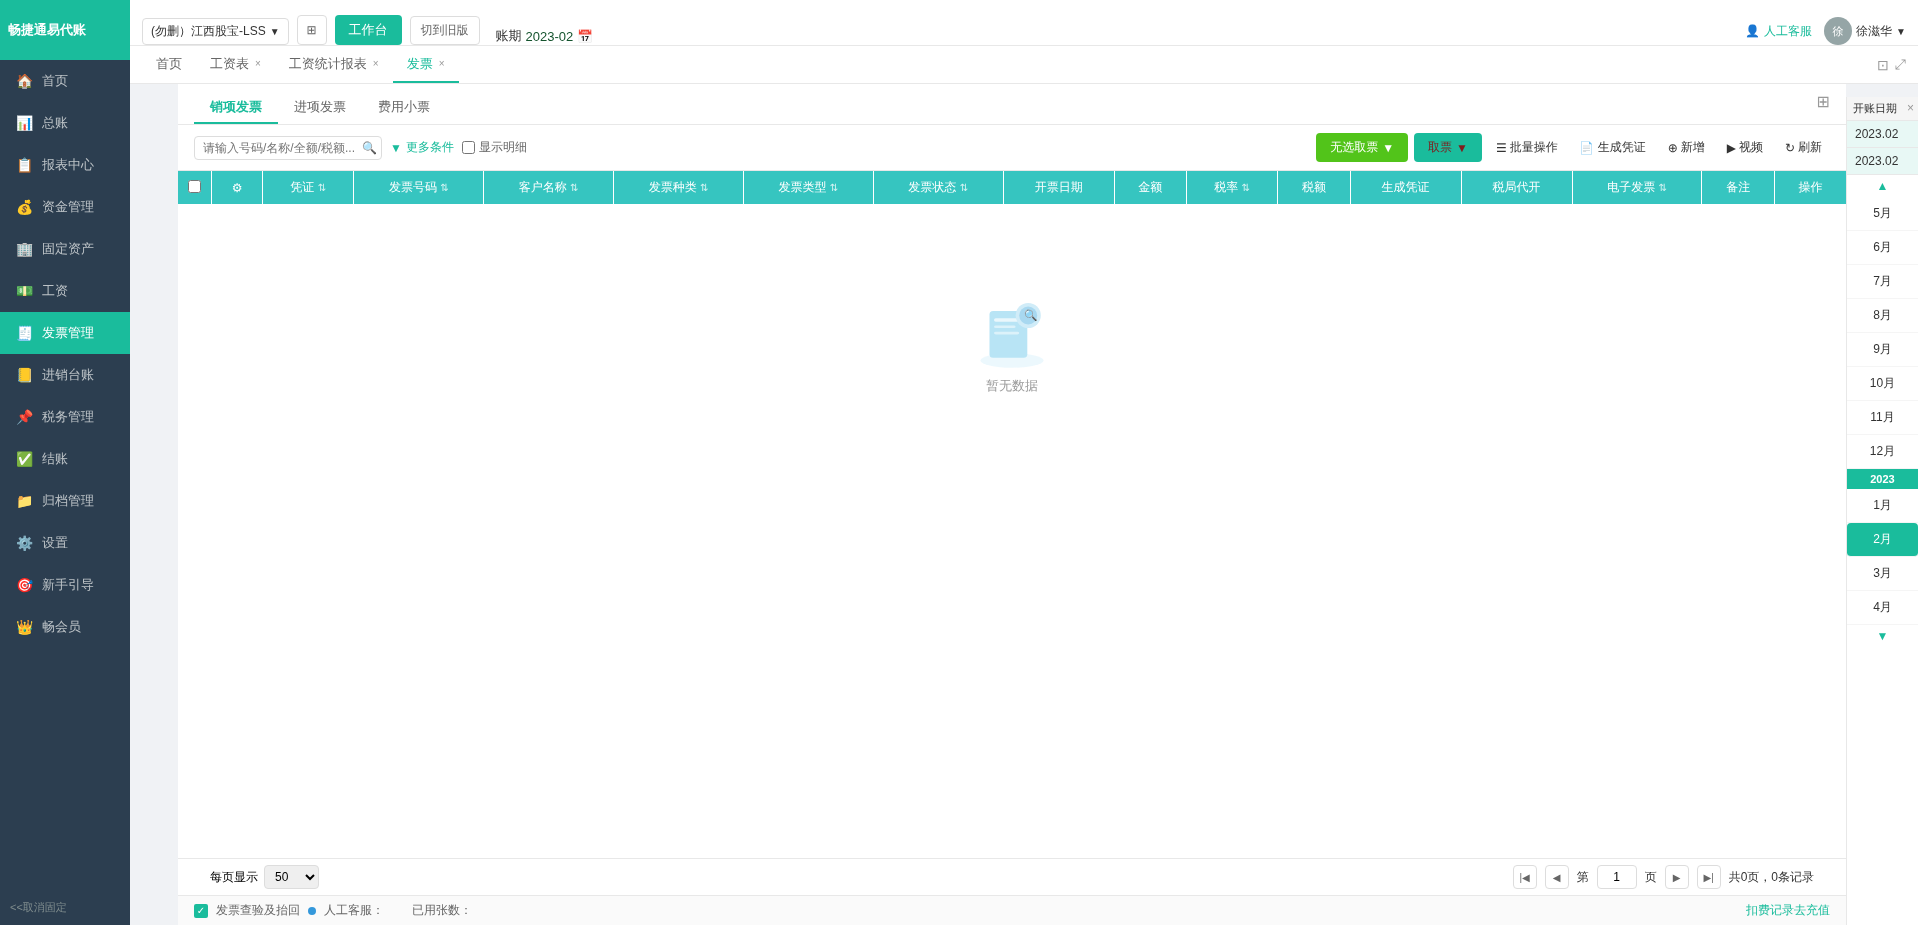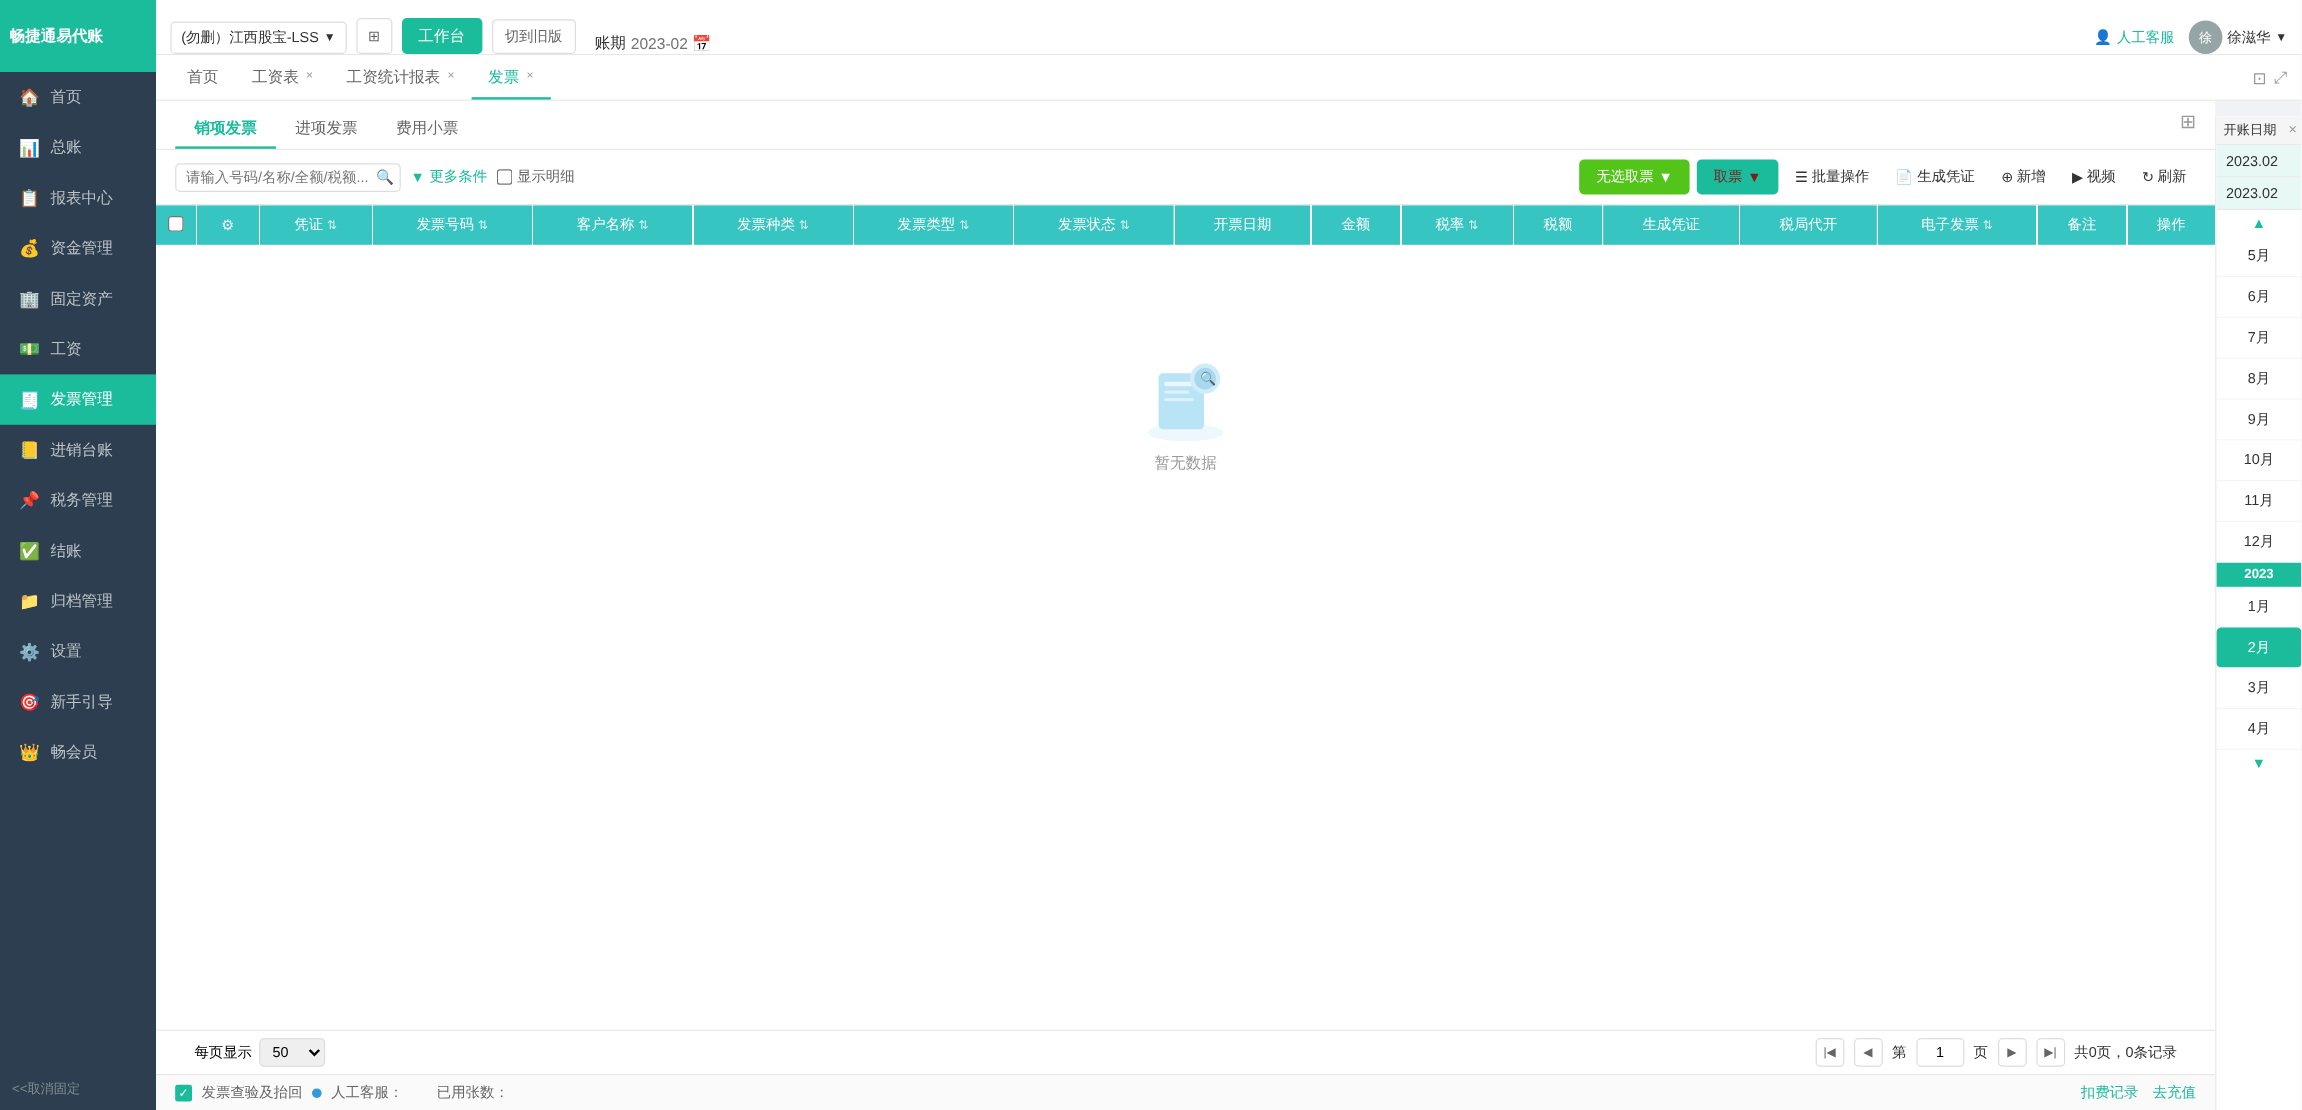--- a/index.html
+++ b/index.html
@@ -31,21 +31,21 @@
     
     .tabbar { background: white; display: flex; align-items: center; padding: 0 12px; border-bottom: 1px solid #e8e8e8; height: 38px; flex-shrink: 0; }
     .tab { display: flex; align-items: center; gap: 6px; padding: 8px 14px; font-size: 13px; color: #666; cursor: pointer; border-bottom: 2px solid transparent; }
     .tab.active { color: #1abc9c; border-bottom: 2px solid #1abc9c; }
     .tab-close { color: #999; font-size: 10px; cursor: pointer; }
 
     
     .content { flex: 1; display: flex; overflow: hidden; position: relative; }
 
     
-    .invoice-panel { flex: 1; display: flex; flex-direction: column; overflow: hidden; background: white; }
+    .invoice-panel { flex: 1; display: flex; flex-direction: column; overflow: hidden; background: white; margin-left: 48px; }
 
     
     .subtabs { display: flex; gap: 0; padding: 8px 16px 0; border-bottom: 1px solid #e8e8e8; background: white; flex-shrink: 0; }
     .subtab { padding: 6px 16px; font-size: 13px; color: #666; cursor: pointer; border-bottom: 2px solid transparent; }
     .subtab.active { color: #1abc9c; border-bottom: 2px solid #1abc9c; font-weight: bold; }
 
     
     .toolbar { display: flex; align-items: center; padding: 8px 16px; gap: 8px; border-bottom: 1px solid #e8e8e8; background: white; flex-shrink: 0; flex-wrap: wrap; }
     .toolbar-left { display: flex; align-items: center; gap: 8px; flex: 1; }
     .search-box { display: flex; align-items: center; border: 1px solid #ddd; border-radius: 4px; padding: 4px 8px; width: 188px; gap: 4px; }
@@ -166,21 +166,21 @@
       <span>(勿删）江西股宝-LSS</span>
       <span style="font-size:10px;">▼</span>
     </div>
     <div class="topbar-icon-btn">
       <span>⊞</span>
     </div>
     <button class="topbar-workbench">工作台</button>
     <button class="topbar-switch">切到旧版</button>
     <div class="topbar-period">
       <span>账期</span>
-      <span style="color:#737373;">2023-02</span>
+      <span style="color:#14532d;">2023-02</span>
       <span style="color:#1abc9c;cursor:pointer;">📅</span>
     </div>
     <div class="topbar-right">
       <div class="topbar-service">
         <span>👤</span>
         <span>人工客服</span>
       </div>
       <div class="topbar-user">
         <div class="avatar">
           <span>徐</span>
@@ -348,21 +348,21 @@
       </div>
 
       <div class="bottom-footer">
         <span class="verify-icon">✓</span>
         <span>发票查验及抬回</span>
         <span class="dot-blue"></span>
         <span>人工客服：</span>
         <span></span>
         <span style="margin-left:12px;">已用张数：</span>
         <span></span>
-        <div style="margin-left:auto;display:flex;gap:12px;">
+        <div style="margin-left:auto;display:flex;gap:0;">
           <span class="bottom-link">扣费记录</span>
           <span class="bottom-link">去充值</span>
         </div>
       </div>
     </div>
 
     <div class="date-panel">
       <div style="display:flex;justify-content:space-between;align-items:center;padding:4px 6px;border-bottom:1px solid #e8e8e8;background:#f5f5f5;">
         <span style="font-size:11px;color:#333;">开账日期</span>
         <span class="date-panel-close">×</span>

